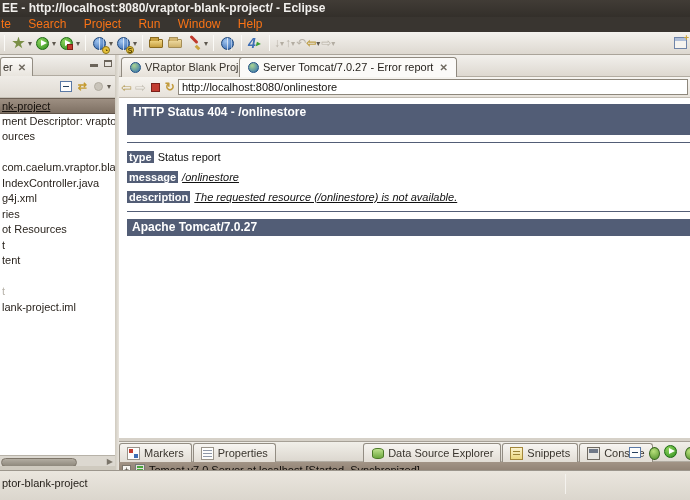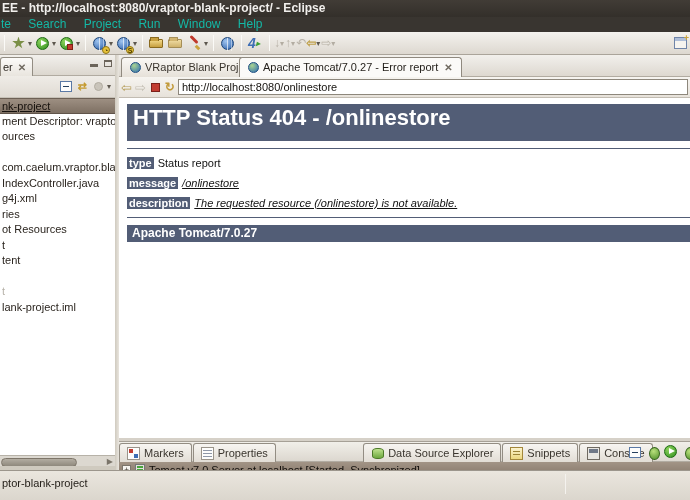--- a/index.html
+++ b/index.html
@@ -6,21 +6,21 @@
   html,body { width:690px; height:500px; overflow:hidden; background:#d9d5cd;
               font-family:"Liberation Sans", sans-serif; }
   .window { position:absolute; top:0; left:0; width:690px; height:500px; overflow:hidden; }
 
   
   .titlebar { position:absolute; top:0; left:0; width:690px; height:17px;
               background:linear-gradient(#413c36,#332f2a); color:#f1efec;
               font-weight:bold; font-size:12px; line-height:16px; padding-left:2px;
               white-space:nowrap; }
   .menubar { position:absolute; top:17px; left:0; width:690px; height:15px;
-             background:#393530; color:#14b8a6; font-size:12px; line-height:15px; }
+             background:#393530; color:#f97316; font-size:12px; line-height:15px; }
   .menubar span { display:inline-block; margin-right:14px; cursor:default; }
   .menubar span:first-child { margin-left:1px; }
 
   
   .toolbar { position:absolute; top:32px; left:0; width:690px; height:23px;
              background:linear-gradient(#f4f2ee,#ddd8d0);
              border-bottom:1px solid #aaa49a; display:flex; align-items:center; }
   .tsep { width:1px; height:16px; background:#b4aea4; border-right:1px solid #fbfaf7; margin:0 4px; }
   .ticon { width:17px; height:17px; position:relative; display:inline-block; margin:0 1px; }
   .caret { font-size:8px; color:#5d574e; margin:0 1px 0 0; }
@@ -112,22 +112,22 @@
   .nav-fwd { color:#c3beb3; font-size:13px; line-height:13px; }
   .nav-stop { width:9px; height:9px; background:#c23c31; border:1px solid #7c201a; margin:0 2px; }
   .nav-refresh { color:#c29a3a; font-size:12px; font-weight:bold; }
   .url-input { flex:1; height:16px; background:#fff; border:1px solid #8d877c;
                font-size:11px; line-height:14px; padding:0 3px; color:#14110d;
                font-family:"Liberation Sans", sans-serif; }
 
   
   .browser { position:absolute; top:43px; left:0; width:571px; height:340px; background:#fff;
              overflow:hidden; padding:6px 0 0 8px; }
-  .err-h1 { background:#525D76; color:#fff; font-weight:bold; font-size:22px;
-            padding:1px 6px 10px 6px; }
+  .err-h1 { background:#525D76; color:#fff; font-weight:bold; font-size:12px;
+            padding:1px 6px 16px 6px; }
   .err-hr { border:none; border-top:1px solid #525D76; margin:7px 0; }
   .err-row { font-size:11px; margin:8px 0; color:#111; }
   .err-label { background:#525D76; color:#fff; font-weight:bold; padding:0 2px; margin-right:4px; }
   .u { text-decoration:underline;font-style:italic; }
   .err-footer { background:#525D76; color:#fff; font-weight:bold; font-size:12px;
                 padding:1px 5px 2px 5px; margin-top:4px; }
 
   
   .sash-h { position:absolute; top:383px; left:0; width:571px; height:3px; background:#d6d1c8; }
   .bpanel { position:absolute; top:386px; left:0; width:571px; height:29px+; height:84px; background:#fff;
@@ -307,21 +307,21 @@
     <div class="sash-v"></div>
 
     <div class="editor">
       <div class="edit-tabbar">
         <div class="etab inactive">
           <span class="tab-globe"></span>
           <span>VRaptor Blank Project</span>
         </div>
         <div class="etab active">
           <span class="tab-globe"></span>
-          <span>Apache Tomcat/7.0.27 - Error report</span>
+          <span>Server Tomcat/7.0.27 - Error report</span>
           <span class="tab-close">✕</span>
         </div>
       </div>
 
       <div class="urlbar">
         <span class="nav-back">⇦</span>
         <span class="nav-fwd">⇨</span>
         <span class="nav-stop"></span>
         <span class="nav-refresh">↻</span>
         <input class="url-input" value="http://localhost:8080/onlinestore" style="">

